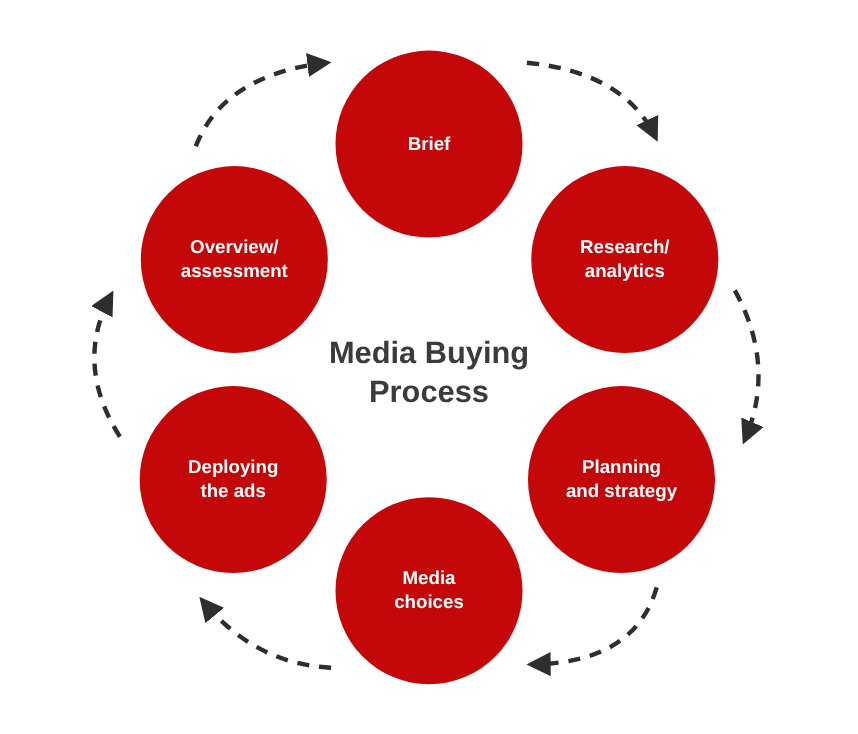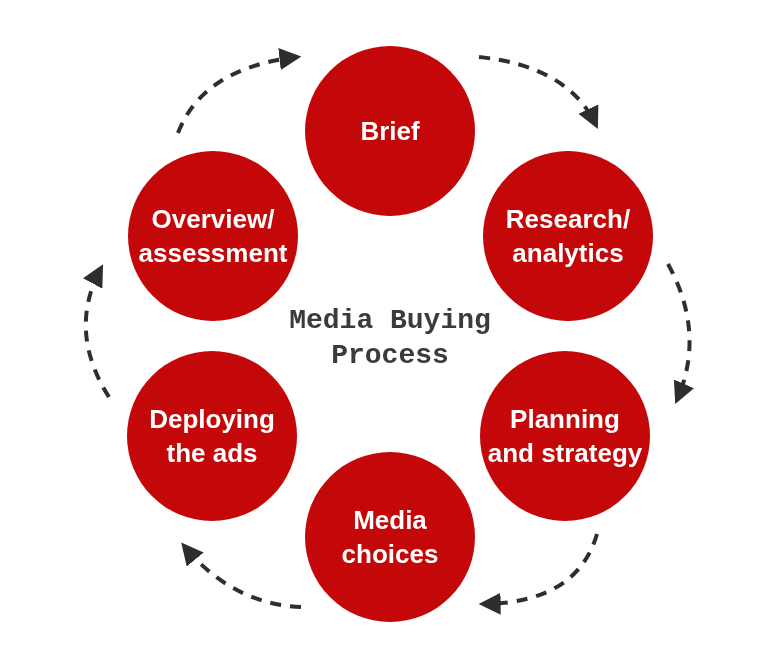--- a/index.html
+++ b/index.html
@@ -37,21 +37,21 @@
     position:absolute;
     width:170px;height:170px;
     border-radius:50%;
     background:var(--circle);
     display:flex;
     align-items:center;
     justify-content:center;
   }
   .circle-label{
     color:var(--label);
-    font-size:26px;
+    font-size:17px;
     font-weight:700;
     line-height:1.32;
     text-align:center;
     white-space:pre-line;
   }
   .pos-brief     {left:305px; top:46px;}
   .pos-research  {left:483px; top:151px;justify-content:center;}
   .pos-planning  {left:480px; top:351px;}
   .pos-media     {left:305px; top:452px;}
   .pos-deploying {left:127px; top:351px;align-items:center;}
@@ -59,21 +59,20 @@
   .center-title{
     position:absolute;
     left:390px; top:338px;
     transform:translate(-50%,-50%);
     color:var(--title);
     font-size:28px;
     font-weight:700;
     line-height:1.25;
     text-align:center;
     white-space:pre-line;
-    font-family:Liberation Mono, monospace;
   }
 </style>
 </head>
 <body>
 
 <div class="canvas">
 
   <svg class="arrow-layer" viewBox="0 0 780 667" xmlns="http://www.w3.org/2000/svg">
     <defs>
       <marker id="arrowhead" viewBox="0 0 10 10" refX="8" refY="5" markerWidth="5.5" markerHeight="5.5" orient="auto-start-reverse">

